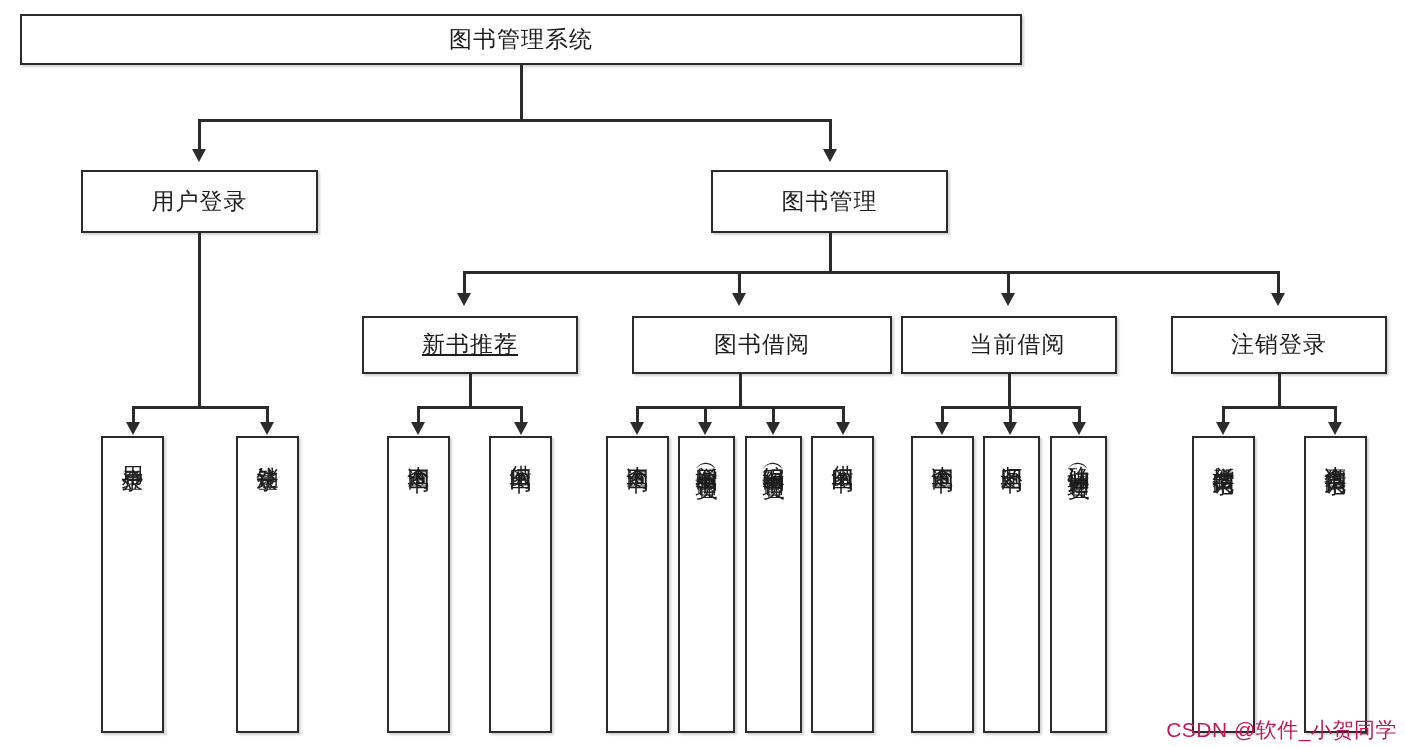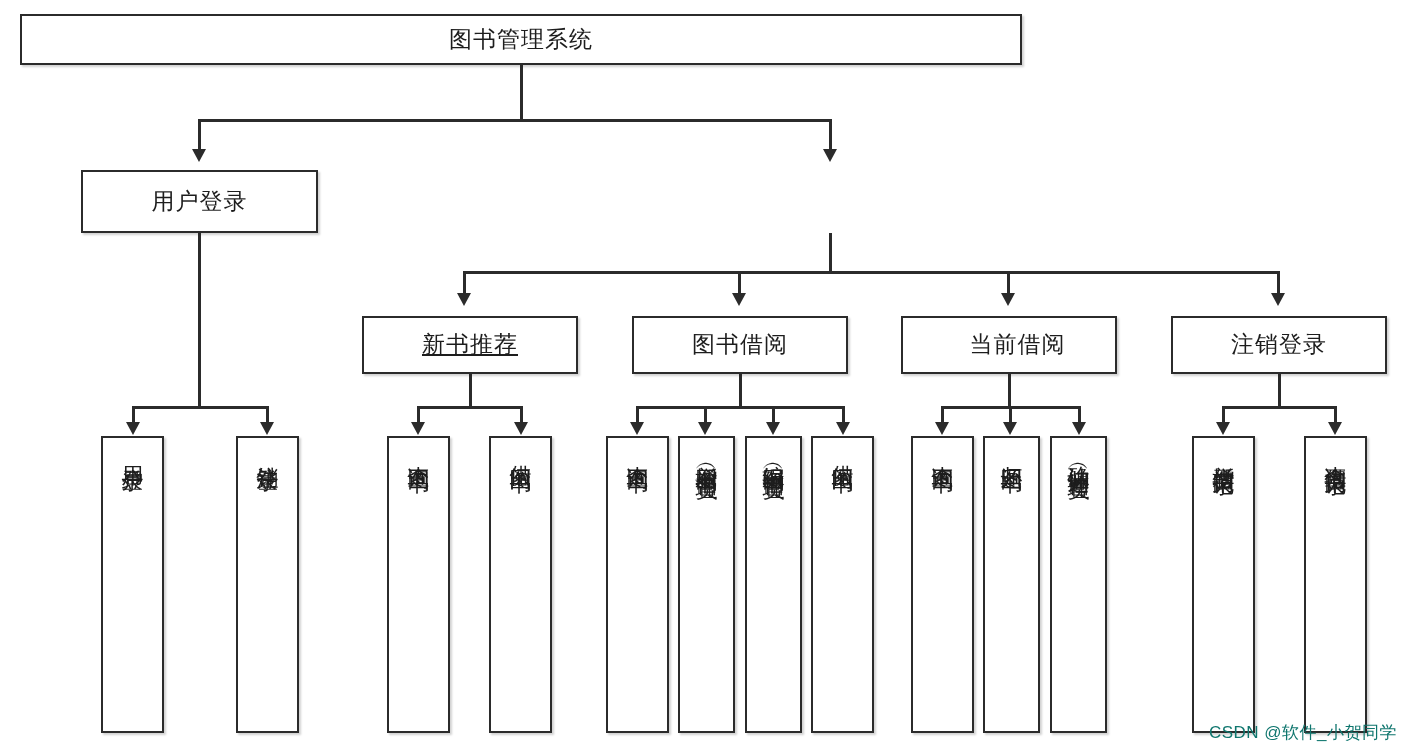--- a/index.html
+++ b/index.html
@@ -61,22 +61,22 @@
     width:0;height:0;
     border-left:7px solid transparent;
     border-right:7px solid transparent;
     border-top:13px solid #2b2b2b;
   }
   
   #watermark{
     position:absolute;
     right:8px;
     bottom:3px;
-    font-size:17px;
-    color:#0f766e;
+    font-size:21px;
+    color:#be185d;
     letter-spacing:0.5px;
     white-space:nowrap;
     user-select:none;
   }
 </style>
 </head>
 <body>
 
 <div id="stage">
 
@@ -87,20 +87,23 @@
   <div class="ln v" style="left:520px;top:65px;width:2.5px;height:54px;"></div>
 
   <div class="ln h" style="left:198px;top:119px;width:633px;height:2.5px;"></div>
   <div class="ln v" style="left:198px;top:119px;width:2.5px;height:32px;"></div>
   <div class="ln v" style="left:829px;top:119px;width:2.5px;height:32px;"></div>
   <div class="arrow" style="left:192px;top:149px;"></div>
   <div class="arrow" style="left:823px;top:149px;"></div>
 
   <div class="node h" style="left:81px;top:170px;width:237px;height:63px;">
     <span>用户登录</span>
+  </div>
+  <div class="node h" style="left:711px;top:170px;width:237px;height:63px;">
+    <span>图书管理</span>
   </div>
 
   <div class="ln v" style="left:198px;top:233px;width:2.5px;height:173px;"></div>
   <div class="ln h" style="left:132px;top:406px;width:136px;height:2.5px;"></div>
   <div class="ln v" style="left:132px;top:406px;width:2.5px;height:18px;"></div>
   <div class="ln v" style="left:266px;top:406px;width:2.5px;height:18px;"></div>
   <div class="arrow" style="left:126px;top:422px;"></div>
   <div class="arrow" style="left:260px;top:422px;"></div>
 
   <div class="ln v" style="left:829px;top:233px;width:2.5px;height:40px;"></div>
@@ -110,21 +113,21 @@
   <div class="ln v" style="left:1007px;top:271px;width:2.5px;height:24px;"></div>
   <div class="ln v" style="left:1277px;top:271px;width:2.5px;height:24px;"></div>
   <div class="arrow" style="left:457px;top:293px;"></div>
   <div class="arrow" style="left:732px;top:293px;"></div>
   <div class="arrow" style="left:1001px;top:293px;"></div>
   <div class="arrow" style="left:1271px;top:293px;"></div>
 
   <div class="node h" style="left:362px;top:316px;width:216px;height:58px;text-decoration:underline;">
     <span>新书推荐</span>
   </div>
-  <div class="node h" style="left:632px;top:316px;width:216px;height:58px;">
+  <div class="node h" style="left:632px;top:316px;width:260px;height:58px;">
     <span>图书借阅</span>
   </div>
   <div class="node h" style="left:901px;top:316px;width:216px;height:58px;padding-left:17px;">
     <span>当前借阅</span>
   </div>
   <div class="node h" style="left:1171px;top:316px;width:216px;height:58px;">
     <span>注销登录</span>
   </div>
 
   <div class="ln v" style="left:469px;top:374px;width:2.5px;height:32px;"></div>

